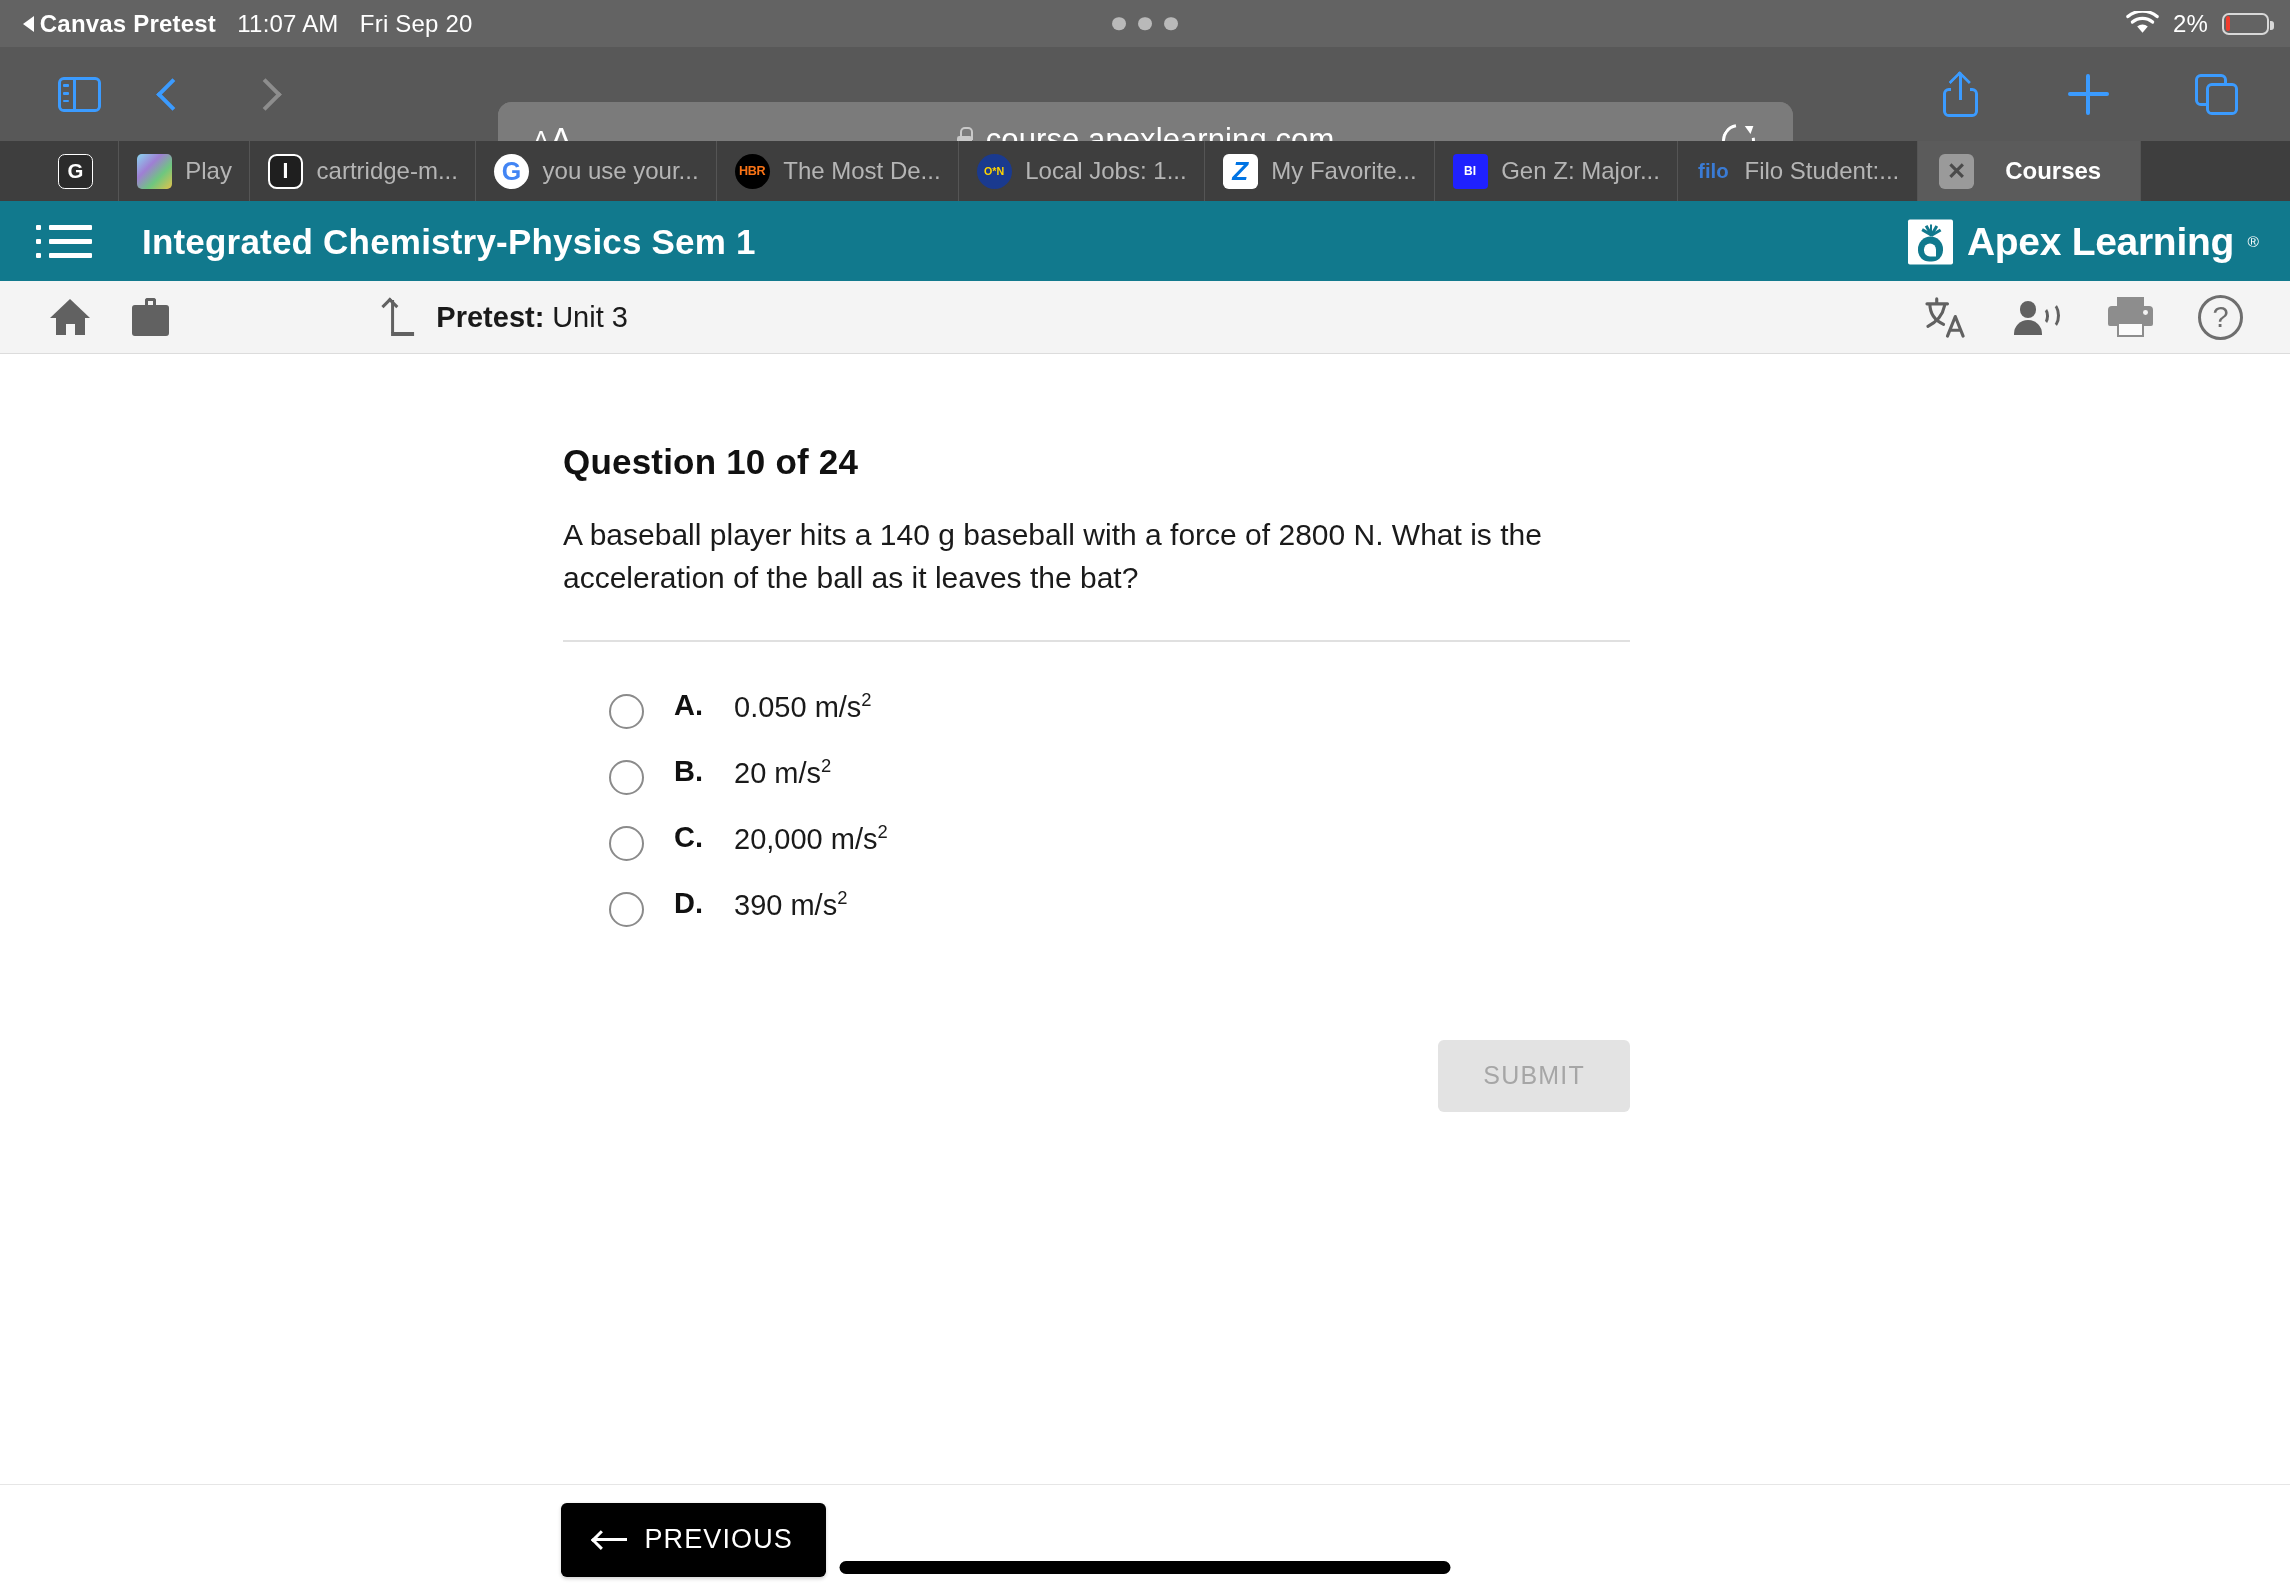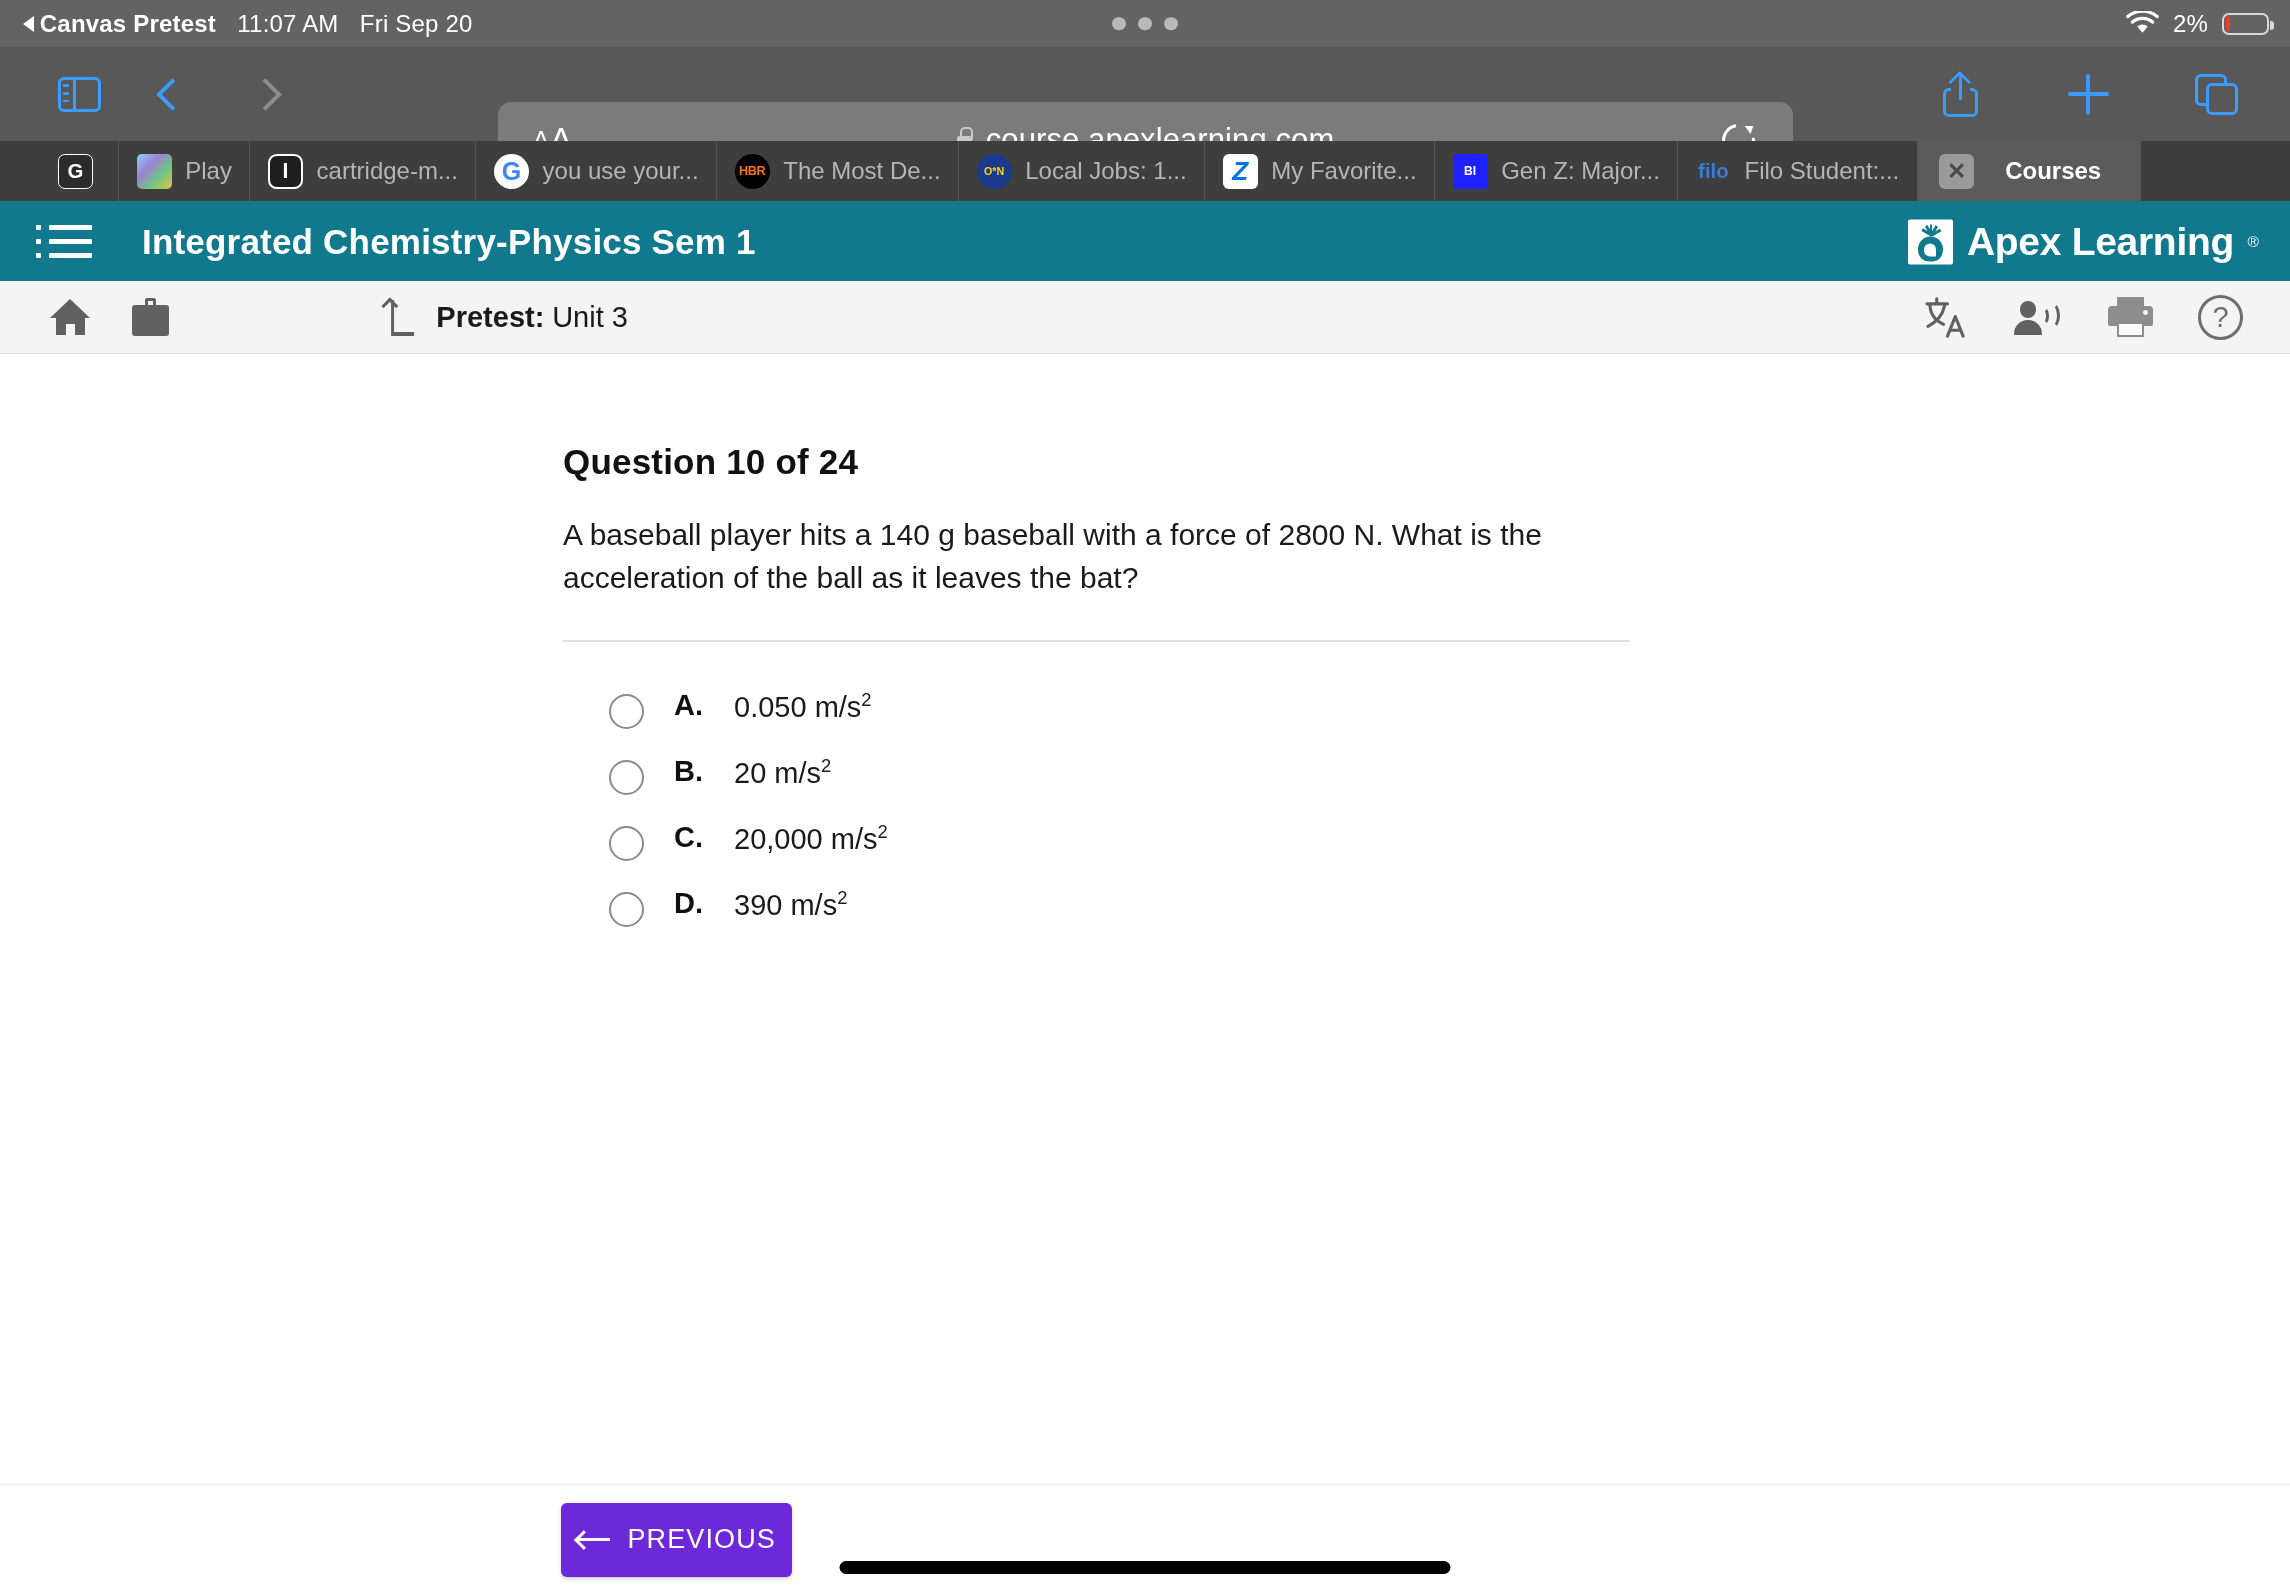--- a/index.html
+++ b/index.html
@@ -368,22 +368,22 @@
     padding: 21.3px 45px; font-size: 25px; letter-spacing: 1.2px;
     font-family: "Liberation Sans", sans-serif; cursor: default;
   }
 
   
   .bottombar {
     position: absolute; left: 0; bottom: 0; width: 2290px; height: 107px;
     background: #ffffff; border-top: 1px solid #e6e6e6;
   }
   .prev-btn {
-    position: absolute; left: 561px; top: 17.5px; background: #6d28d9; color: #fff;
-    border: none; border-radius: 5.8px; height: 74px; padding: 0 16px;
+    position: absolute; left: 561px; top: 17.5px; background: #000000; color: #fff;
+    border: none; border-radius: 5.8px; height: 74px; padding: 0 33px;
     display: flex; align-items: center; gap: 17.5px; font-size: 27px;
     letter-spacing: 1.1px; font-family: "Liberation Sans", sans-serif;
     cursor: pointer; box-shadow: 0 1.9px 3.9px rgba(0,0,0,.18);
   }
   .arrow-l { width: 33px; height: 21.3px; position: relative; }
   .arrow-l .sh {
     position: absolute; left: 0; top: 8.7px; width: 33px; height: 3.9px; background: #fff;
   }
   .arrow-l .hd2 {
     position: absolute; left: 0; top: 3.9px; width: 13.6px; height: 13.6px;
@@ -616,20 +616,23 @@
           <span class="opt-text"><span>20,000 m/s</span><sup>2</sup></span>
         </div>
         <div class="opt">
           <span class="radio"></span>
           <span class="opt-letter">D.</span>
           <span class="opt-text"><span>390 m/s</span><sup>2</sup></span>
         </div>
       </div>
     </div>
 
+    <div class="submit-row">
+      <button class="submit-btn">SUBMIT</button>
+    </div>
   </div>
 
   <div class="bottombar">
     <button class="prev-btn">
       <span class="arrow-l">
         <span class="sh"></span>
           <span class="hd2"></span>
       </span>
       <span>PREVIOUS</span>
     </button>

